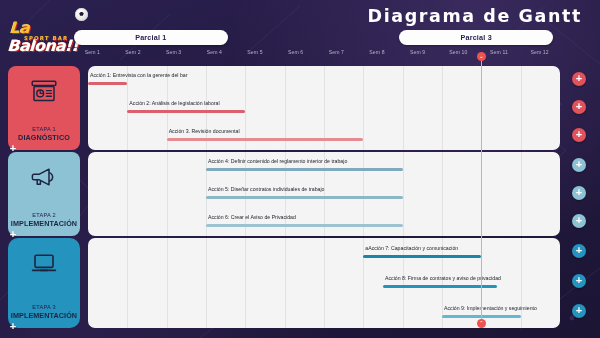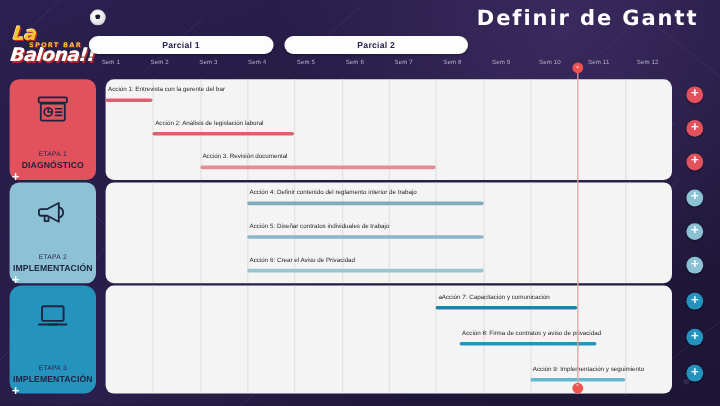--- a/index.html
+++ b/index.html
@@ -108,29 +108,29 @@
 
   <div class="logo">
     <div class="ball"></div>
     <div class="lw">
       <span>La</span>
       <b>Balona!!</b>
     </div>
     <div class="sub">SPORT BAR</div>
   </div>
 
-  <div class="title">Definir de Gantt</div>
+  <div class="title">Diagrama de Gantt</div>
 
   <div class="tl">
     <div class="parcials" id="parcials">
         <div class="parcial" style="left: 2px; width: 153.667px;">
           <span>Parcial 1</span>
         </div>
-        <div class="parcial" style="left: 164.667px; width: 153.667px;">
-          <span>Parcial 2</span>
+        <div class="parcial" style="left: 327.333px; width: 153.667px;">
+          <span>Parcial 3</span>
         </div>
       </div>
     <div class="weeks" id="weeks">
         <div class="week" style="left: 0px; width: 40.6667px;">Sem 1</div>
         <div class="week" style="left: 40.6667px; width: 40.6667px;">Sem 2</div>
         <div class="week" style="left: 81.3333px; width: 40.6667px;">Sem 3</div>
         <div class="week" style="left: 122px; width: 40.6667px;">Sem 4</div>
         <div class="week" style="left: 162.667px; width: 40.6667px;">Sem 5</div>
         <div class="week" style="left: 203.333px; width: 40.6667px;">Sem 6</div>
         <div class="week" style="left: 244px; width: 40.6667px;">Sem 7</div>

